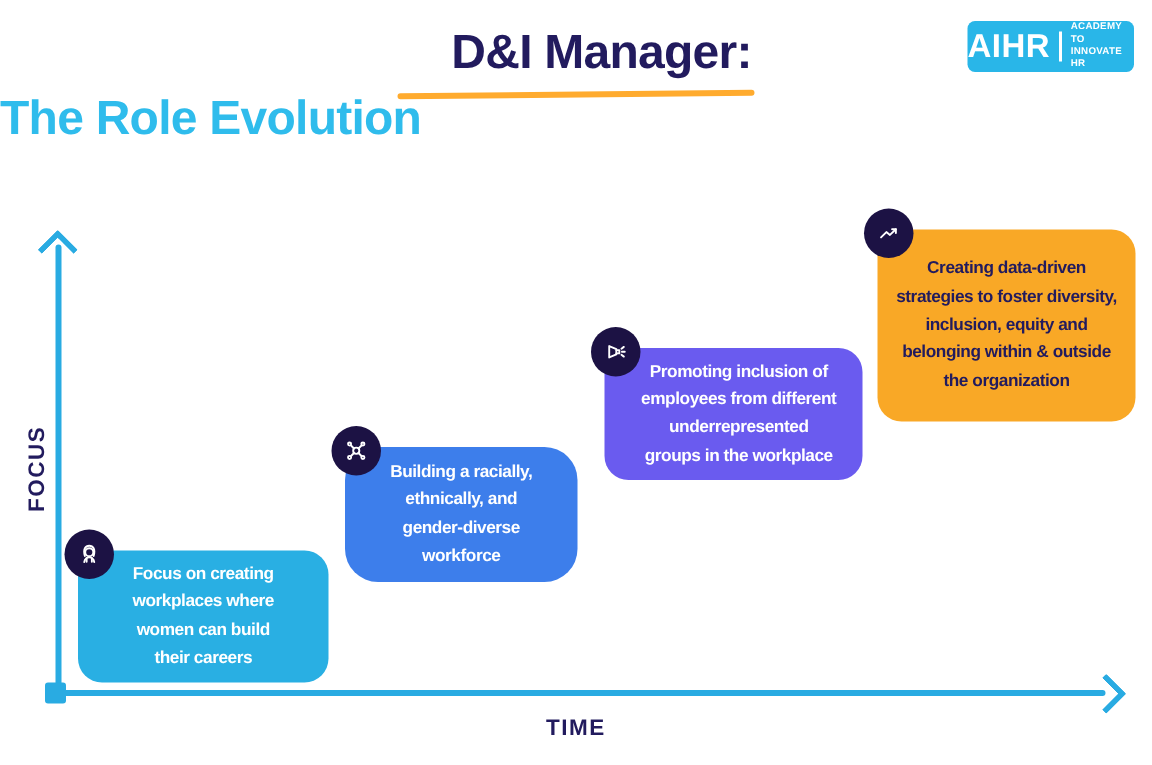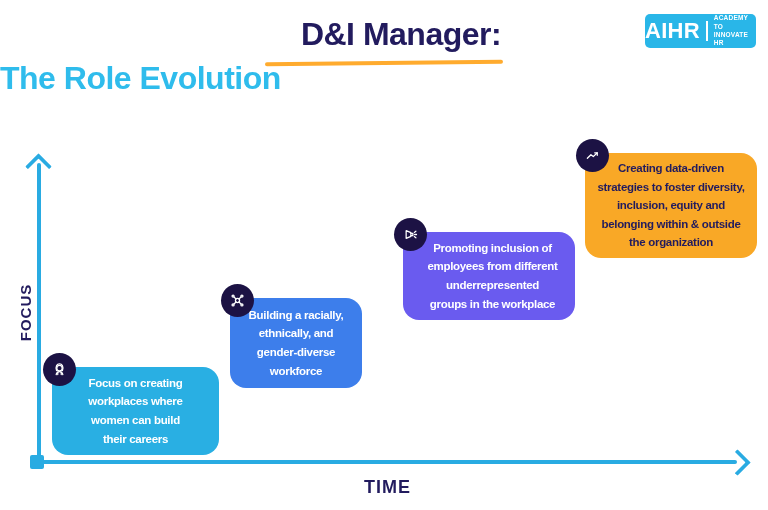--- a/index.html
+++ b/index.html
@@ -24,30 +24,30 @@
   
   .axis-y{position:absolute;left:37px;top:163px;width:4px;height:299px;background:#29ABE2;border-radius:2px;}
   .axis-x{position:absolute;left:37px;top:460px;width:700px;height:4px;background:#29ABE2;border-radius:2px;}
   .chev-up{position:absolute;left:29px;top:157px;width:15px;height:15px;
            border-top:4px solid #29ABE2;border-right:4px solid #29ABE2;transform:rotate(-45deg);border-radius:1px;}
   .chev-right{position:absolute;left:728px;top:453px;width:15px;height:15px;
            border-top:4px solid #29ABE2;border-right:4px solid #29ABE2;transform:rotate(45deg);border-radius:1px;}
   .origin{position:absolute;left:30px;top:455px;width:14px;height:14px;background:#29ABE2;border-radius:2px;}
   .focus-label{position:absolute;left:-12px;top:304px;width:74px;text-align:center;transform:rotate(-90deg);
            font-size:15px;font-weight:800;color:#221B5E;letter-spacing:1px;}
-  .time-label{position:absolute;left:364px;top:477px;font-size:18px;font-weight:800;color:#221B5E;letter-spacing:1px;}
+  .time-label{position:absolute;left:364px;top:477px;font-size:15px;font-weight:800;color:#221B5E;letter-spacing:1px;}
 
   
   .step{position:absolute;border-radius:16px;display:flex;align-items:center;justify-content:center;
         text-align:center;font-weight:700;font-size:11.5px;letter-spacing:-0.3px;line-height:1.62;
         white-space:pre-line;padding:6px;box-sizing:border-box;}
   .step-1{left:52px;top:367px;width:167px;height:88px;background:#29AFE3;color:#FFFFFF;}
-  .step-2{left:230px;top:298px;width:132px;height:90px;background:#3D7EEB;color:#FFFFFF;}
+  .step-2{left:230px;top:298px;width:155px;height:90px;background:#3D7EEB;color:#FFFFFF;border-radius:22px;}
   .step-3{left:403px;top:232px;width:172px;height:88px;background:#6A5BEF;color:#FFFFFF;padding-left:13px;}
-  .step-4{left:585px;top:153px;width:172px;height:105px;background:#F9A826;color:#221B5E;}
+  .step-4{left:585px;top:153px;width:172px;height:128px;background:#F9A826;color:#221B5E;}
 
   .badge{position:absolute;left:-9px;top:-14px;width:33px;height:33px;border-radius:50%;background:#1C1244;
          display:flex;align-items:center;justify-content:center;}
   .badge svg{width:19px;height:19px;}
   .icon-stroke{fill:none;stroke:#fff;stroke-width:1.6;stroke-linecap:round;stroke-linejoin:round;}
 </style>
 </head>
 <body>
 
 <div class="canvas">

